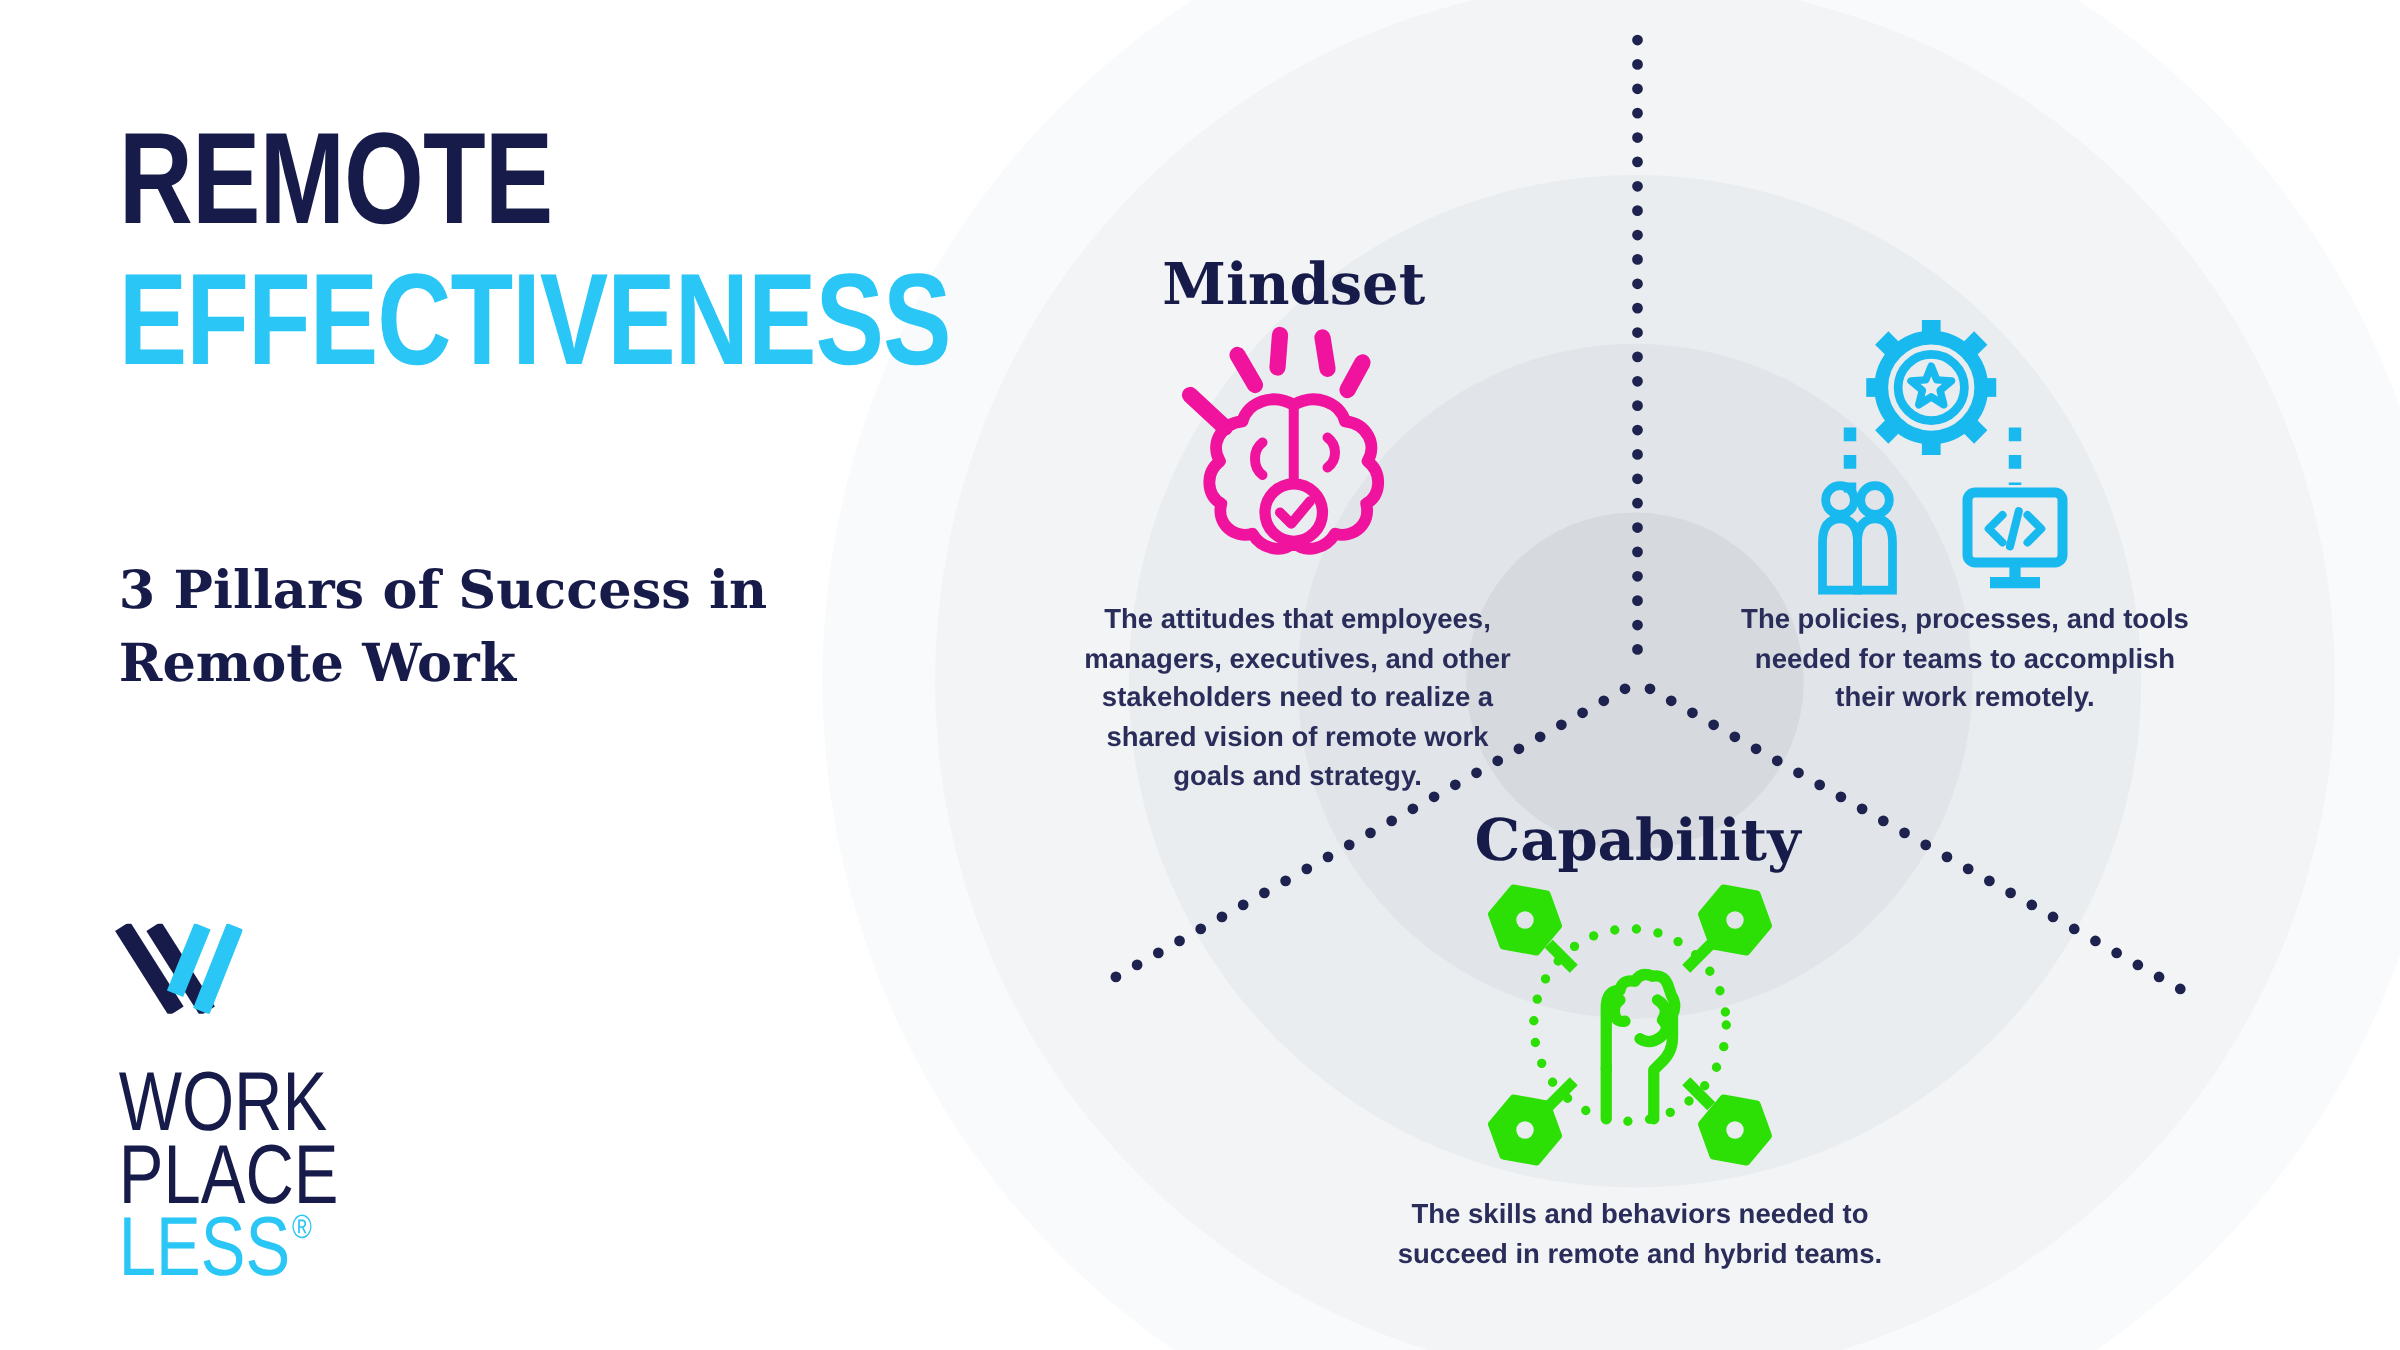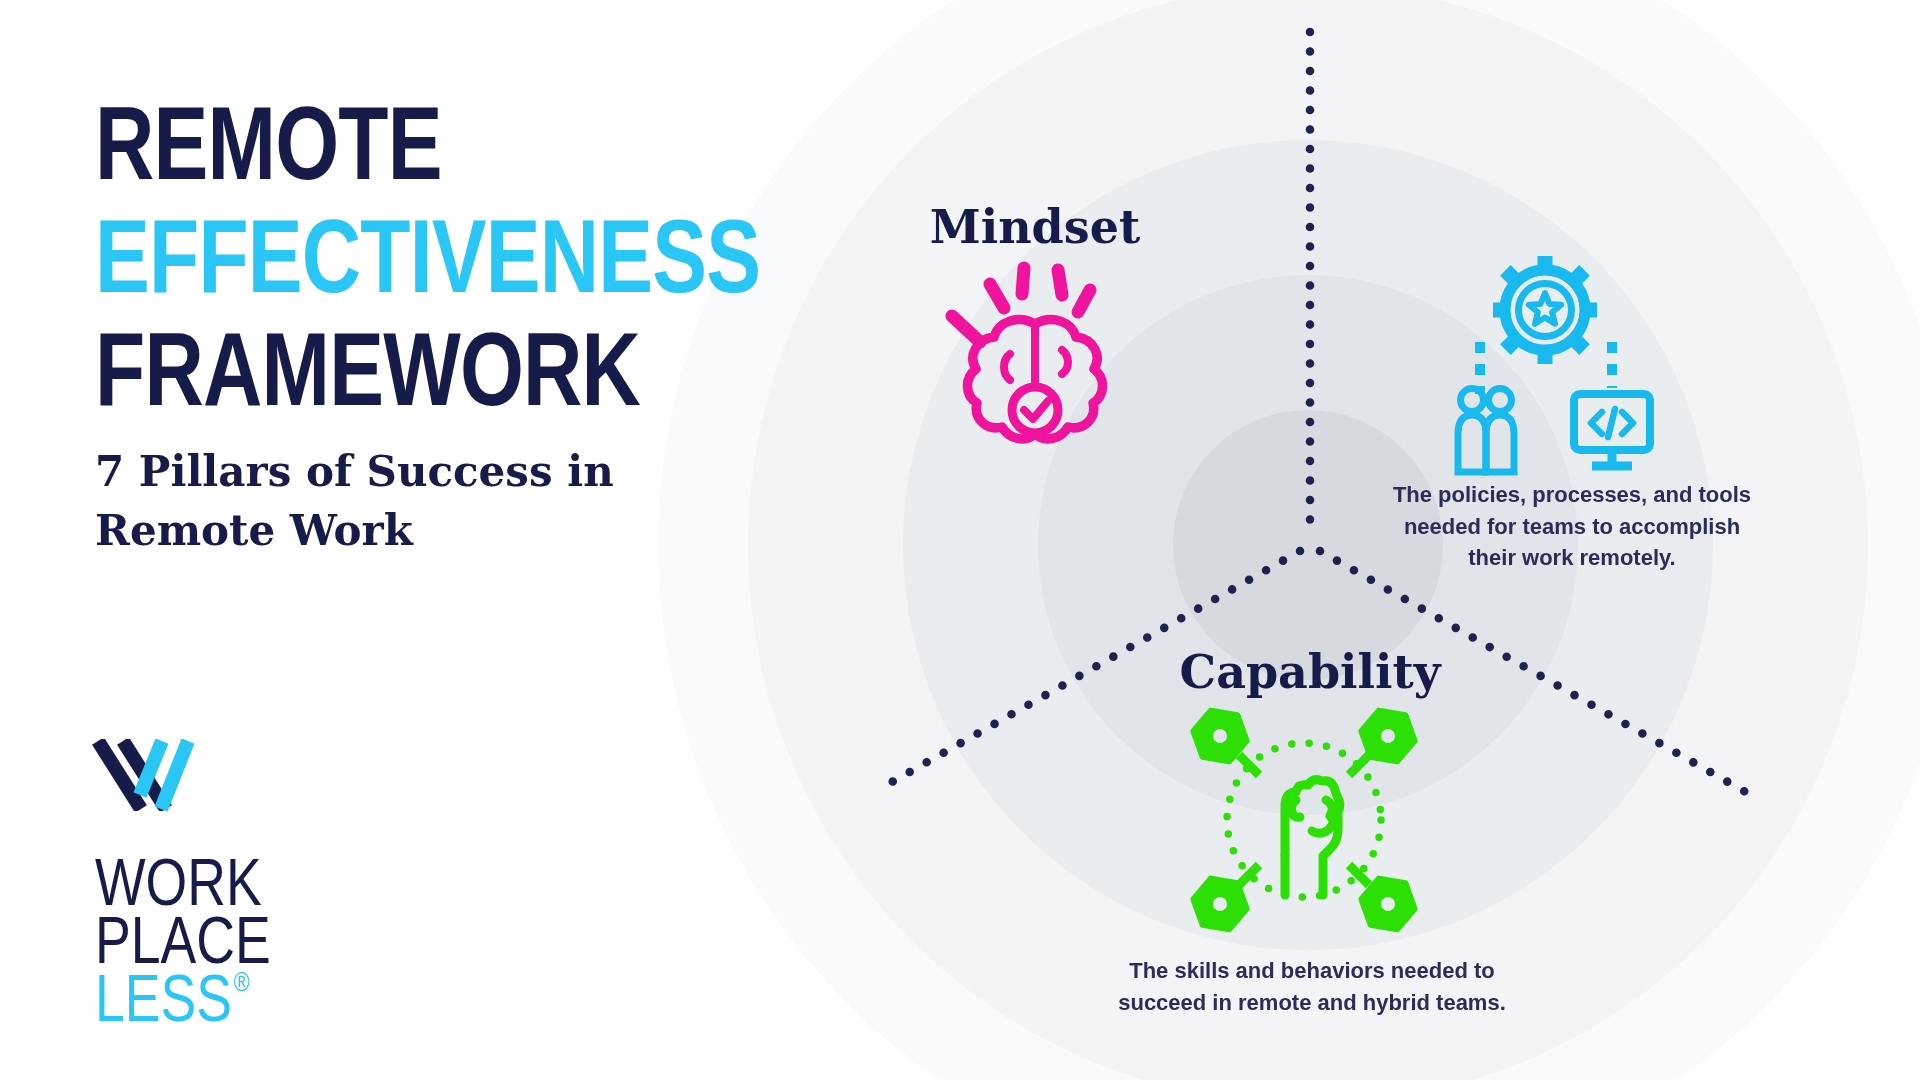--- a/index.html
+++ b/index.html
@@ -78,24 +78,23 @@
 
   <svg class="overlay" width="1920" height="1080" viewBox="0 0 1920 1080">
     <line class="s-navyline" x1="1310" y1="32" x2="1310" y2="535" stroke-width="8.6" stroke-linecap="round" stroke-dasharray="0 19.5"></line>
     <line class="s-navyline" x1="1300" y1="551" x2="876" y2="791" stroke-width="8.6" stroke-linecap="round" stroke-dasharray="0 19.5"></line>
     <line class="s-navyline" x1="1320" y1="551" x2="1758" y2="799" stroke-width="8.6" stroke-linecap="round" stroke-dasharray="0 19.5"></line>
   </svg>
 
   <div class="title">
     <div class="t-navy"><span class="squeeze">REMOTE</span></div>
     <div class="t-cyan"><span class="squeeze">EFFECTIVENESS</span></div>
-    <div class="t-navy"><span class="squeeze">FRAMEWORK</span></div>
   </div>
 
-  <div class="subtitle">7 Pillars of Success in
+  <div class="subtitle">3 Pillars of Success in
 Remote Work</div>
 
   <svg class="logo-mark" width="104" height="72" viewBox="0 0 104 72">
     <line class="logo-navy" x1="8" y1="2" x2="51" y2="70" stroke-width="14"></line>
     <line class="logo-navy" x1="33" y1="2" x2="76" y2="70" stroke-width="14"></line>
     <line class="logo-cyan" x1="72" y1="2" x2="50" y2="56" stroke-width="14"></line>
     <line class="logo-cyan" x1="98" y1="2" x2="71" y2="70" stroke-width="14"></line>
   </svg>
 
   <div class="logo-word">
@@ -113,20 +112,25 @@
       <line x1="118" y1="20" x2="122" y2="45"></line>
       <line x1="150" y1="40" x2="138" y2="62"></line>
     </g>
     <path class="s-pink" stroke-width="9.5" stroke-linejoin="round" d="M 95,74 C 78,64 58,72 54,87 C 36,89 28,106 36,119 C 24,128 25,146 37,153 C 33,169 47,181 62,177 C 69,189 85,193 95,184 C 105,193 121,189 128,177 C 143,181 157,169 153,153 C 165,146 166,128 154,119 C 162,106 154,89 136,87 C 132,72 112,64 95,74 Z"></path>
     <path class="s-pink" stroke-width="8" stroke-linecap="round" d="M 95,76 L 95,140"></path>
     <path class="s-pink" stroke-width="8" stroke-linecap="round" d="M 70,104 C 62,110 62,124 70,130"></path>
     <path class="s-pink" stroke-width="8" stroke-linecap="round" d="M 122,100 C 130,106 130,118 122,124"></path>
     <circle class="s-pink badge-fill" cx="95" cy="160" r="23" stroke-width="9"></circle>
     <path class="s-pink" stroke-width="8" stroke-linecap="round" stroke-linejoin="round" d="M 84,160 L 93,169 L 108,151"></path>
   </svg>
+  <div class="pillar-desc desc-mindset">The attitudes that employees,
+managers, executives, and other
+stakeholders need to realize a
+shared vision of remote work
+goals and strategy.</div>
 
   <svg class="icon icon-infra" width="240" height="232" viewBox="0 0 240 232">
     <g class="s-blue">
       <g stroke-width="15">
         <line x1="153" y1="62" x2="169" y2="62"></line>
         <line x1="145.3" y1="90.3" x2="156.6" y2="101.6"></line>
         <line x1="117" y1="100" x2="117" y2="116"></line>
         <line x1="88.7" y1="90.3" x2="77.4" y2="101.6"></line>
         <line x1="81" y1="62" x2="65" y2="62"></line>
         <line x1="88.7" y1="33.7" x2="77.4" y2="22.4"></line>

